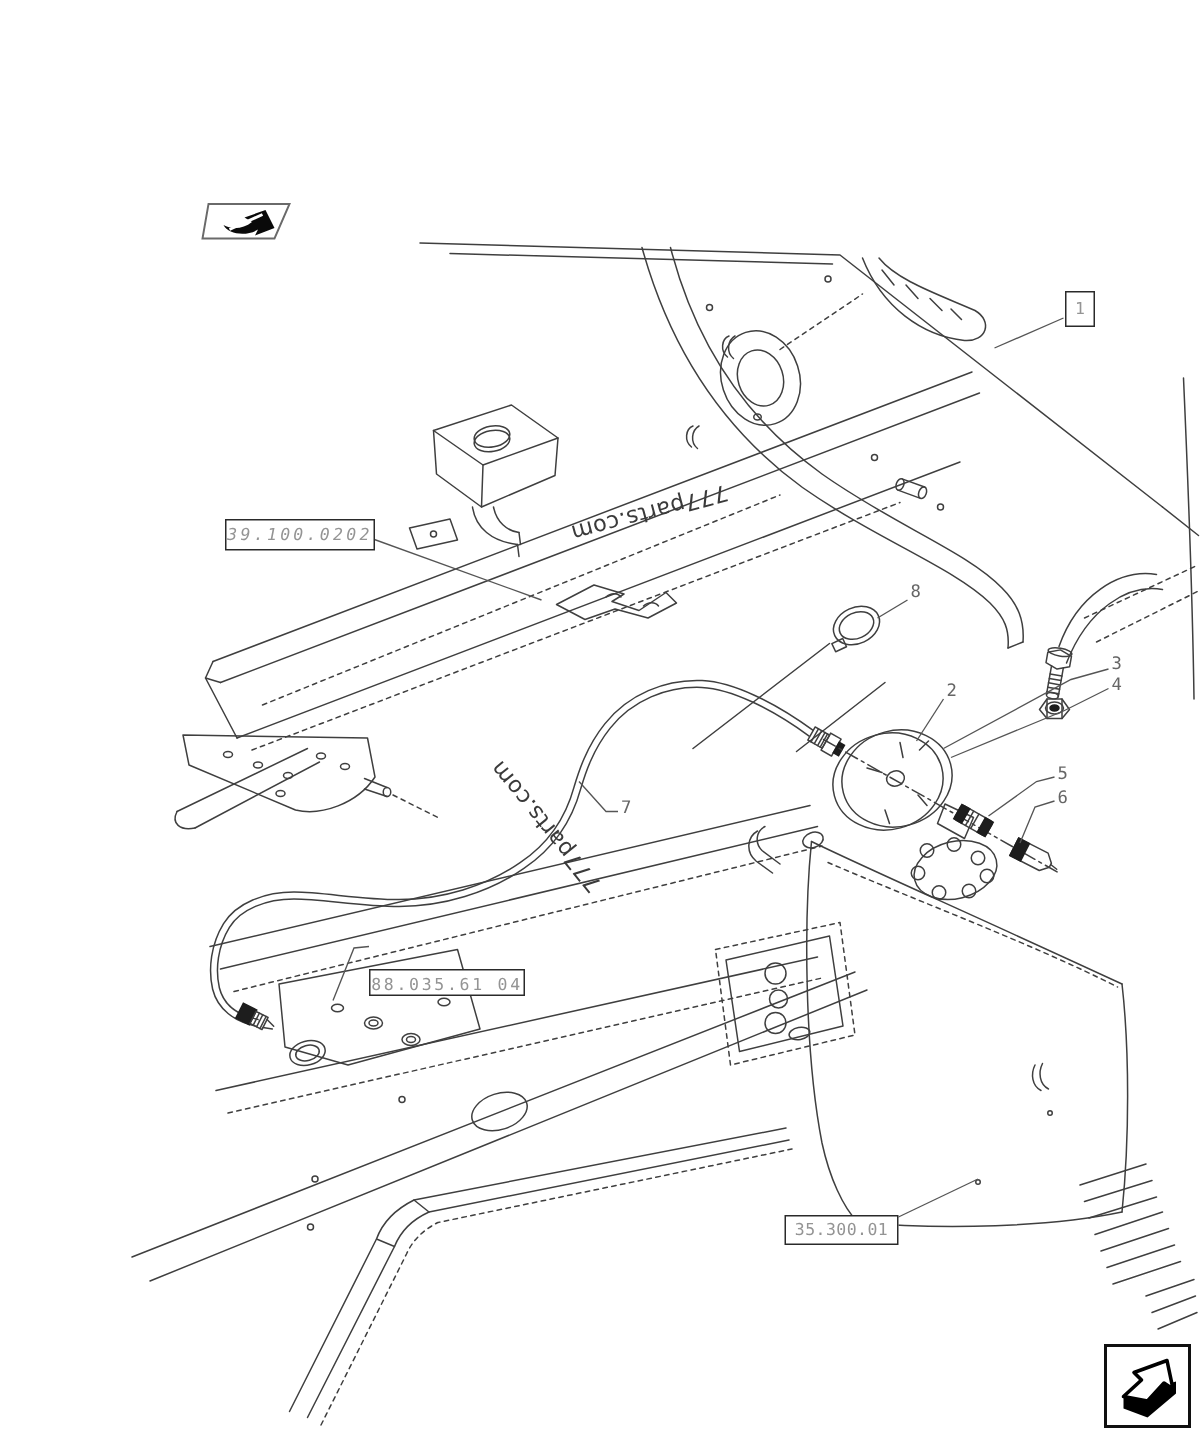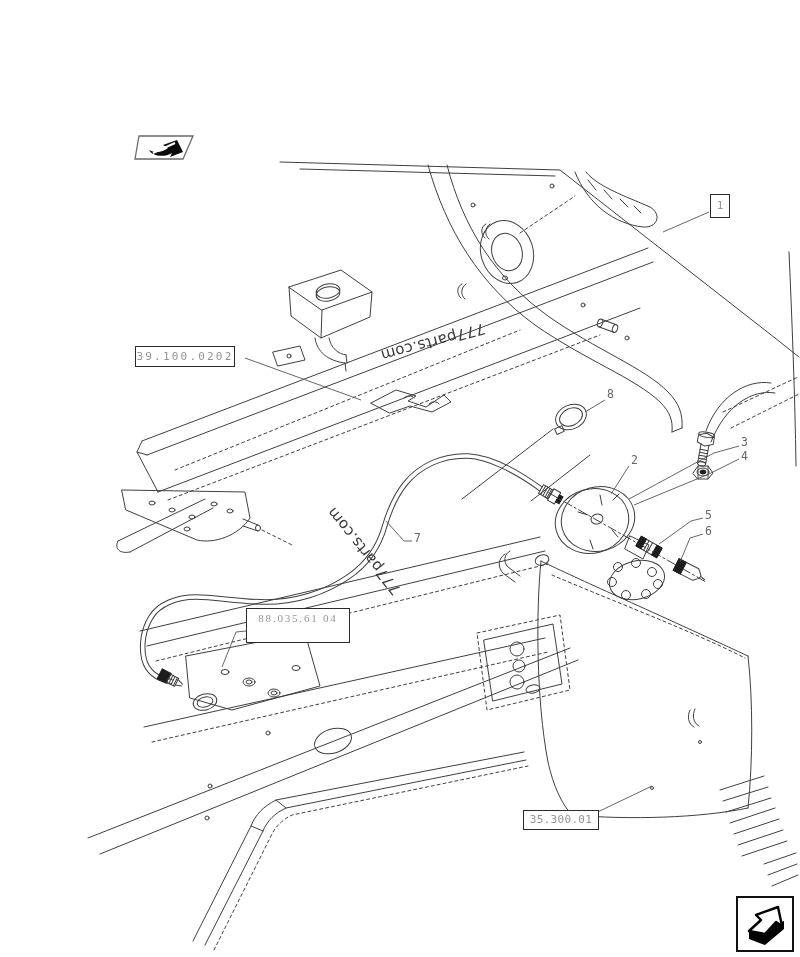--- a/index.html
+++ b/index.html
@@ -277,23 +277,23 @@
 
   <div class="navicon" id="icon-next">
     <svg width="54" height="52" viewBox="0 0 54 52">
       <polygon points="11,33 11,41 27,47 46,31 46,23" fill="#000000"></polygon>
       <polygon points="11,33 23,22 18,17 40,9 44,28 38,24 27,36" fill="#ffffff" stroke="#000000" stroke-width="2.4" stroke-linejoin="round"></polygon>
     </svg>
   </div>
 
   <div class="refbox" style="left:710px; top:194px; width:20px; height:24px; line-height:22px;">1</div>
 
-  <div class="refbox" style="left:135px; top:346px; width:100px; height:21px; line-height:19px; letter-spacing:2.2px;">39.100.0202</div>
-
-  <div class="refbox" style="left:246px; top:608px; width:104px; height:35px; line-height:19px; letter-spacing:1.8px;font-family:Liberation Serif, serif;">88.035.61 04</div>
+  <div class="refbox" style="left:150px; top:346px; width:100px; height:21px; line-height:19px; letter-spacing:2.2px;font-style:italic;">39.100.0202</div>
+
+  <div class="refbox" style="left:246px; top:646px; width:104px; height:18px; line-height:19px; letter-spacing:1.8px;">88.035.61 04</div>
 
   <div class="refbox" style="left:523px; top:810px; width:76px; height:20px; line-height:18px; letter-spacing:0.3px;">35.300.01</div>
 
   <div class="callout" style="left:607px; top:388px;">8</div>
   <div class="callout" style="left:631px; top:454px;">2</div>
   <div class="callout" style="left:741px; top:436px;">3</div>
   <div class="callout" style="left:741px; top:450px;">4</div>
   <div class="callout" style="left:705px; top:509px;">5</div>
   <div class="callout" style="left:705px; top:525px;">6</div>
   <div class="callout" style="left:414px; top:532px;">7</div>

